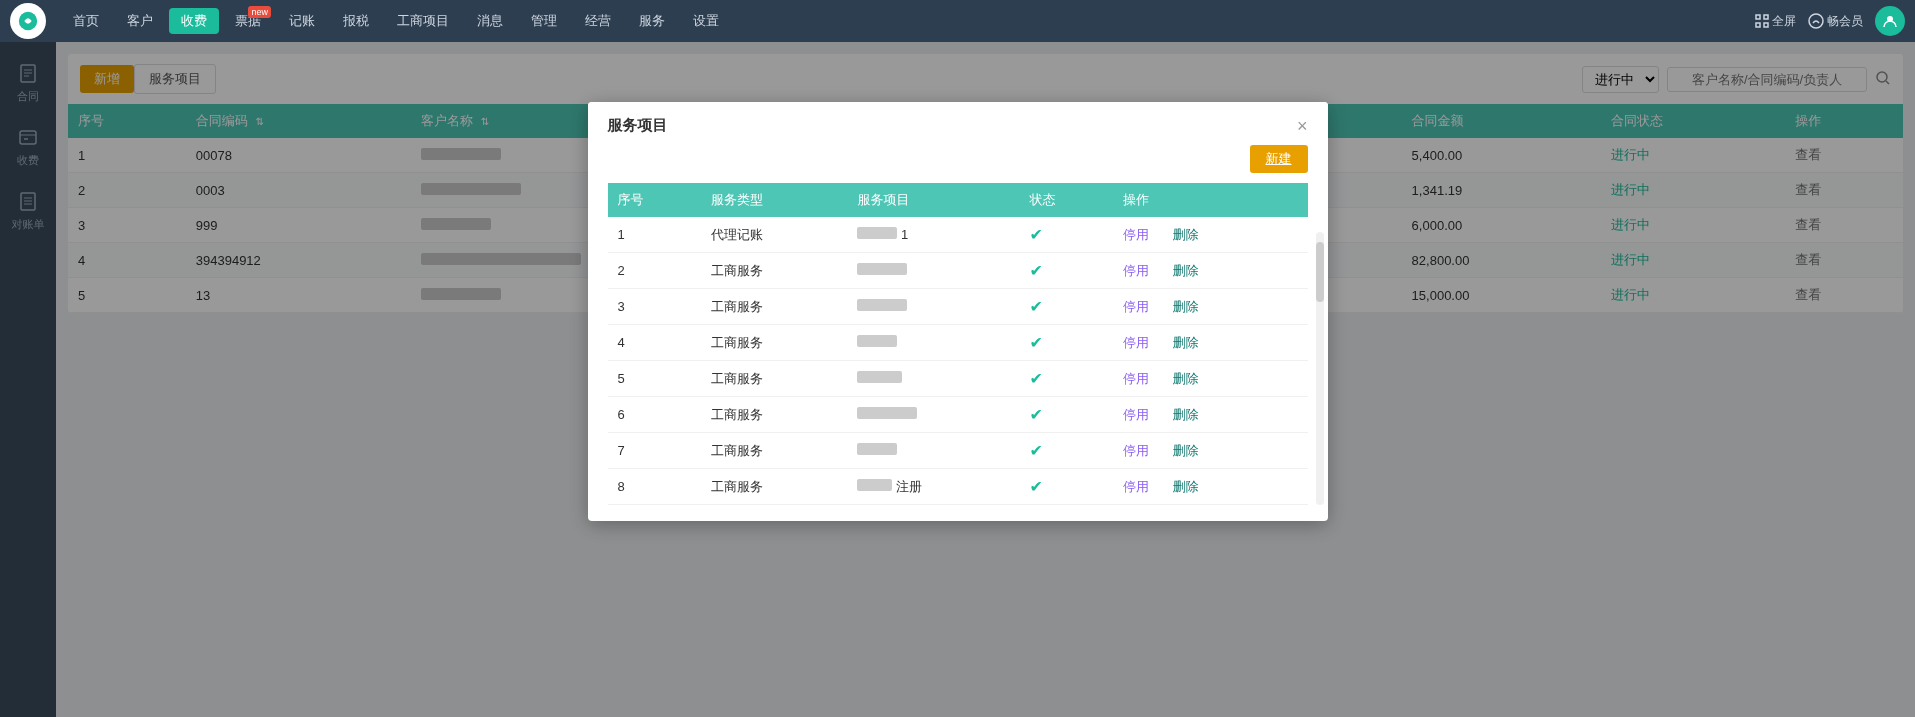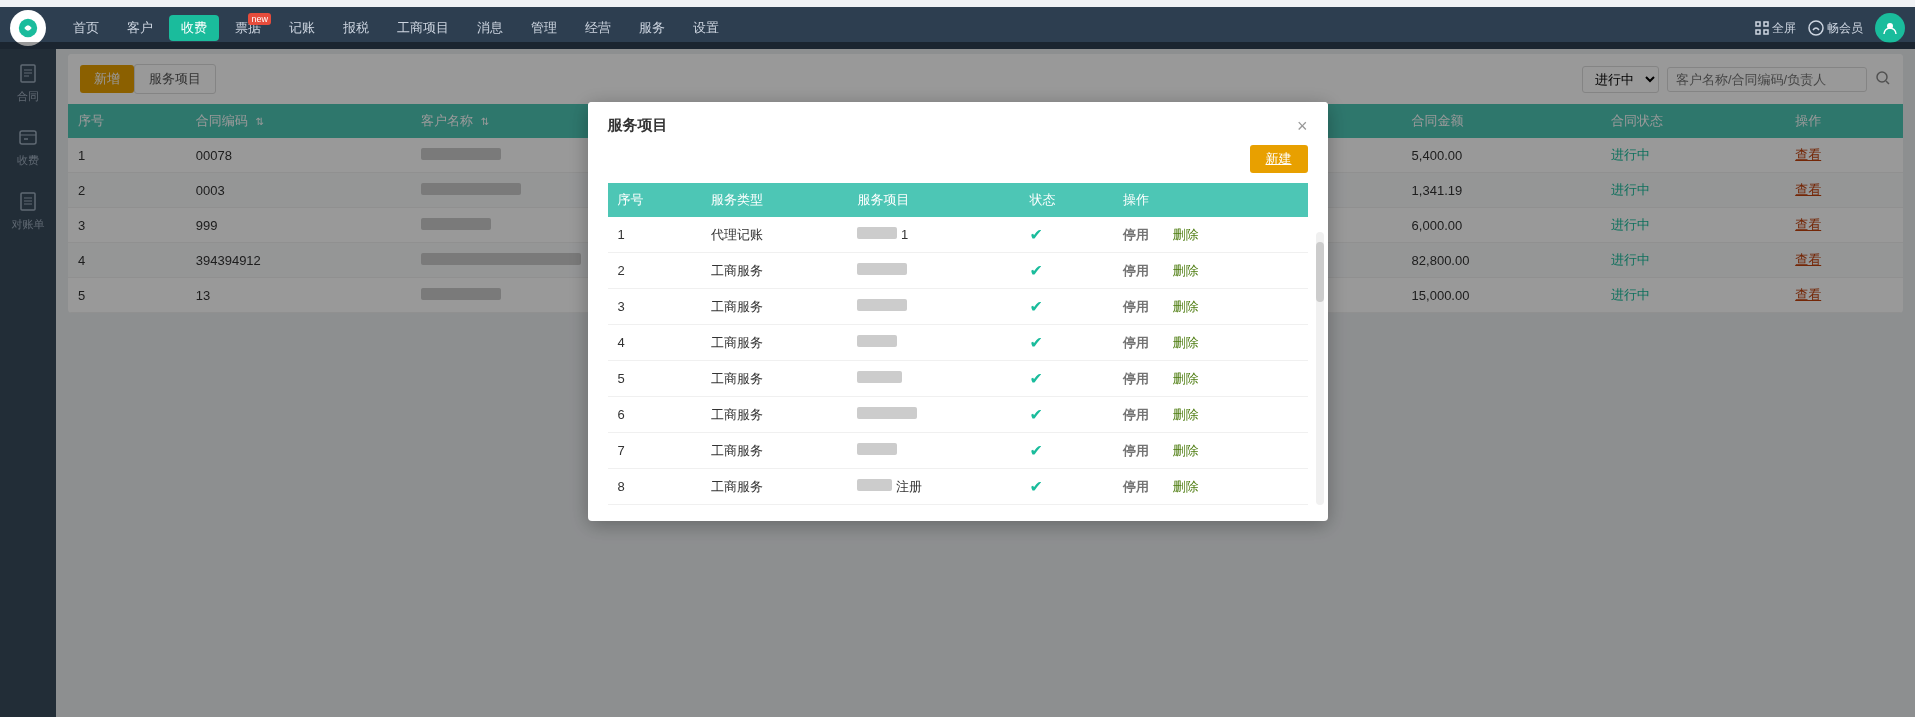--- a/index.html
+++ b/index.html
@@ -8,21 +8,20 @@
     
     .top-nav {
       background: #2d3e50;
       height: 42px;
       display: flex;
       align-items: center;
       padding: 0 10px;
       position: fixed;
       top: 0; left: 0; right: 0;
       z-index: 100;
-      margin-top: 7px;
     }
     .top-nav .logo {
       width: 36px; height: 36px;
       background: #fff;
       border-radius: 50%;
       display: flex; align-items: center; justify-content: center;
       margin-right: 15px;
       flex-shrink: 0;
     }
     .top-nav .logo svg { width: 22px; height: 22px; }
@@ -160,21 +159,21 @@
     .status-select {
       border: 1px solid #ddd;
       padding: 4px 8px;
       border-radius: 3px;
       background: #fff;
       font-size: 13px;
       cursor: pointer;
     }
     .search-box {
       border: 1px solid #ddd;
-      padding: 4px 8px;
+      padding: 4px 24px;
       border-radius: 3px;
       font-size: 13px;
       width: 200px;
     }
     .search-btn {
       background: none;
       border: none;
       cursor: pointer;
       color: #888;
     }
@@ -198,23 +197,22 @@
       padding: 8px 10px;
       border-bottom: 1px solid #f0f0f0;
       font-size: 13px;
       color: #333;
     }
     .data-table tr:nth-child(even) td { background: #f8fafb; }
     .data-table .status-badge {
       color: #1abc9c;
     }
     .data-table .action-link {
-      color: #c2410c;
-      cursor: pointer;
-      text-decoration: underline;
+      color: #737373;
+      cursor: pointer;
     }
     .blurred-text {
       display: inline-block;
       background: #ccc;
       color: transparent;
       border-radius: 2px;
       height: 12px;
     }
 
     
@@ -299,27 +297,26 @@
       padding: 8px 10px;
       border-bottom: 1px solid #f0f0f0;
       font-size: 13px;
       color: #333;
     }
     .check-icon {
       color: #1abc9c;
       font-size: 16px;
     }
     .action-stop {
-      color: #737373;
+      color: #8b5cf6;
       cursor: pointer;
       margin-right: 20px;
-      font-weight: bold;
     }
     .action-delete {
-      color: #4d7c0f;
+      color: #0f766e;
       cursor: pointer;
     }
     .modal-scrollbar {
       position: absolute;
       right: 4px;
       top: 130px;
       bottom: 16px;
       width: 8px;
       background: #f0f0f0;
       border-radius: 4px;

